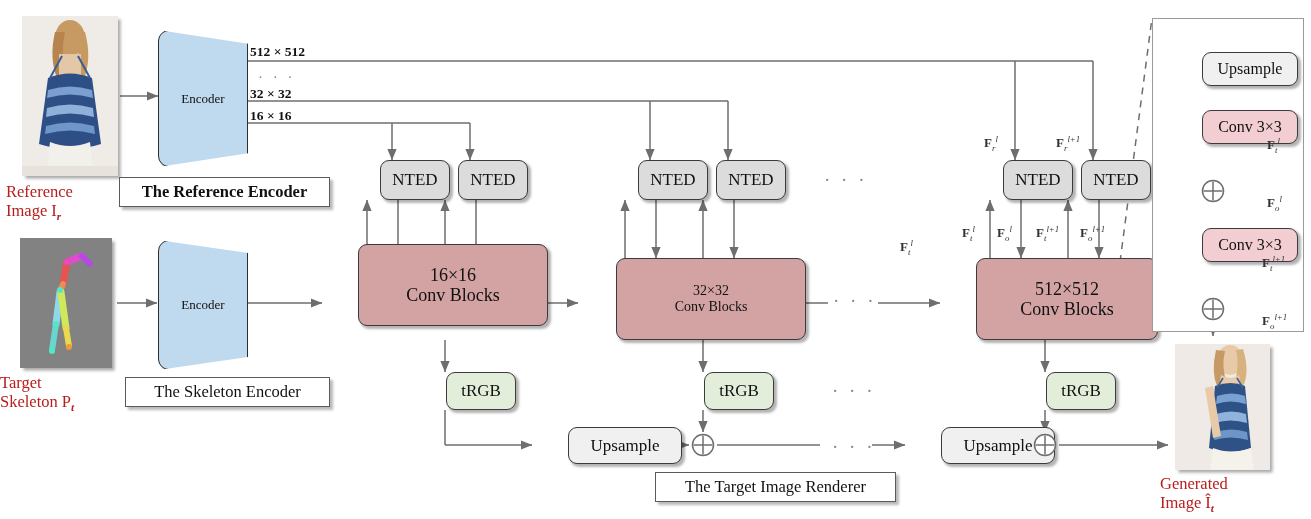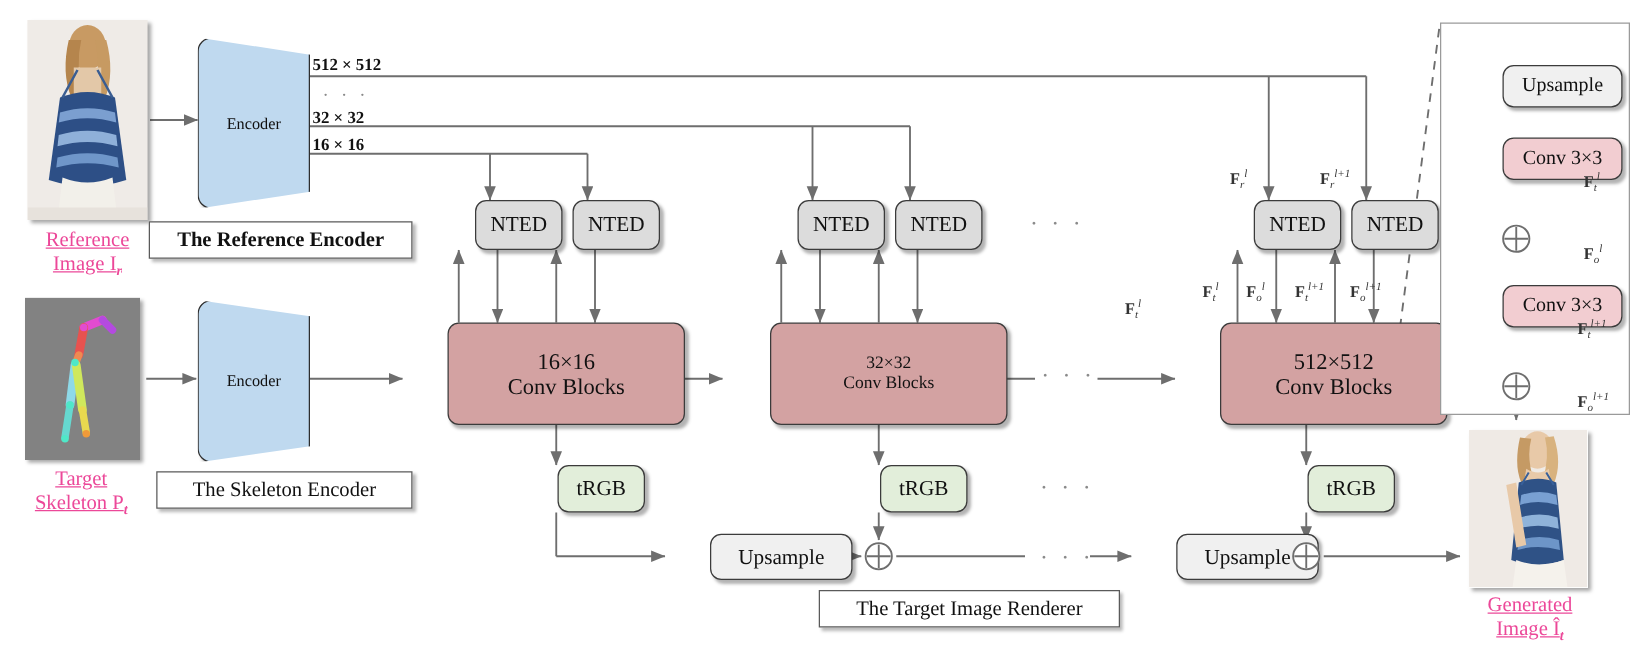--- a/index.html
+++ b/index.html
@@ -44,21 +44,21 @@
     background:#fff;
     border:1.2px solid #5a5a5a;
     display:flex;align-items:center;justify-content:center;
     font-size:16.5px;color:#111;
     box-shadow:2.5px 2.5px 2.5px rgba(0,0,0,.28);
     white-space:nowrap;
   }
 
   
   .thumb{position:absolute;box-shadow:2.5px 2.5px 3px rgba(0,0,0,.35);}
-  .tlabel{position:absolute;text-align:center;font-size:16.5px;color:#ec4899;line-height:1.18;text-decoration:underline;}
+  .tlabel{position:absolute;text-align:left;font-size:16.5px;color:#b91c1c;line-height:1.18;}
 
   
   .txt{position:absolute;color:#111;white-space:nowrap;}
   .res{font-family:"Liberation Serif",serif;font-weight:bold;font-size:13.5px;}
   .feat{font-size:13px;color:#333;}
   .dots{position:absolute;color:#8a8a8a;letter-spacing:3px;font-size:19px;line-height:1;}
 
   
   .panel{
     position:absolute;background:#fff;
@@ -249,21 +249,21 @@
   <div class="node gray" style="left:967px;top:160px;width:70px;height:40px;font-size:17px;">
     <span>NTED</span>
     </div>
   <div class="node gray" style="left:1045px;top:160px;width:70px;height:40px;font-size:17px;">
     <span>NTED</span>
     </div>
 
   <div class="dots" style="left:824px;top:170px;">
     <span>· · ·</span></div>
 
-  <div class="node rose" style="left:322px;top:258px;width:190px;height:82px;font-size:18px;flex-direction:column;">
+  <div class="node rose" style="left:322px;top:244px;width:190px;height:82px;font-size:18px;flex-direction:column;">
     <span>16×16</span>
     <span>Conv Blocks</span>
   </div>
   <div class="node rose" style="left:580px;top:258px;width:190px;height:82px;font-size:14px;flex-direction:column;">
     <span>32×32</span>
     <span>Conv Blocks</span>
   </div>
   <div class="node rose" style="left:940px;top:258px;width:182px;height:82px;font-size:18px;flex-direction:column;">
     <span>512×512</span>
     <span>Conv Blocks</span>

